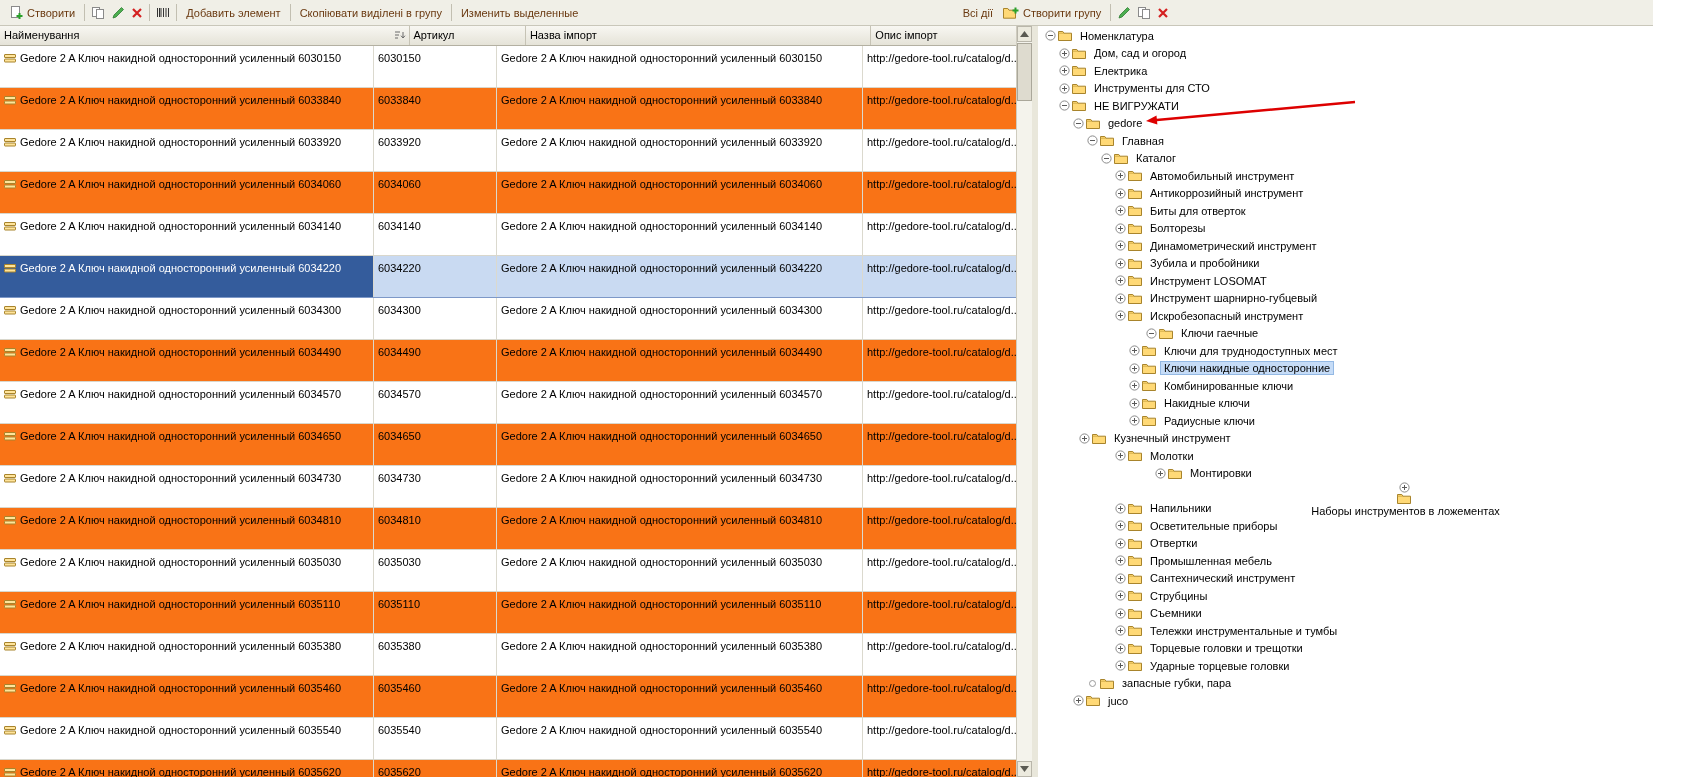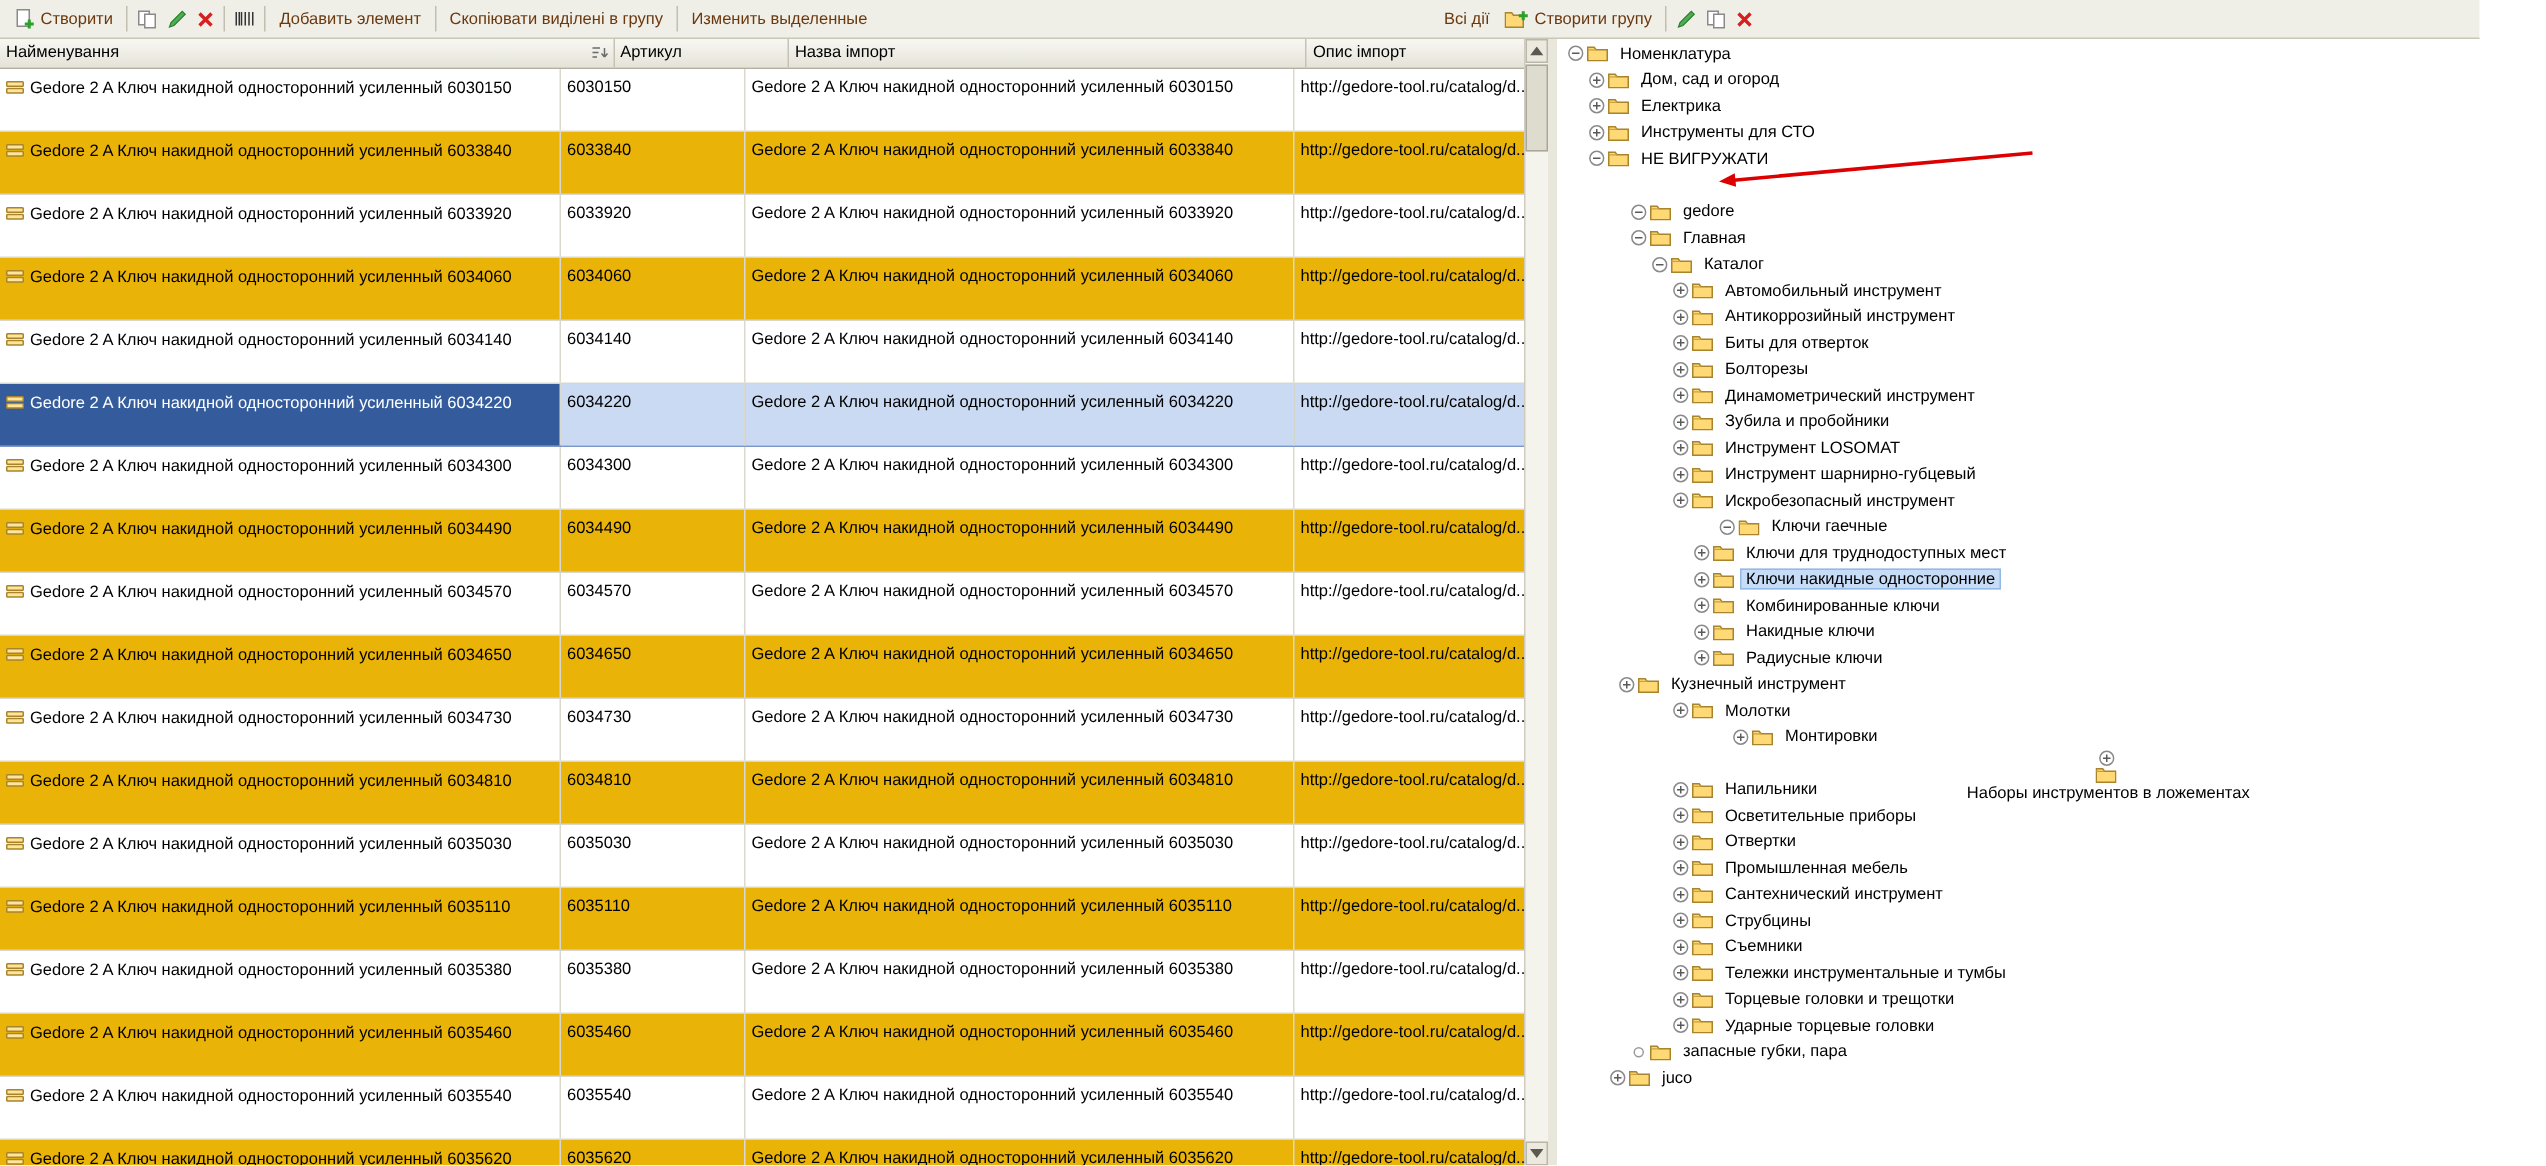--- a/index.html
+++ b/index.html
@@ -23,21 +23,21 @@
   
   .table-header { position:absolute; left:0; top:26px; width:1016px; height:20px; display:flex;
                   background:linear-gradient(#f8f7f2,#e5e3d8); border-bottom:1px solid #b3b0a2; }
   .hcell { position:relative; padding:3px 4px; border-right:1px solid #c6c3b5; overflow:hidden; white-space:nowrap; }
   .hc0{width:434px;} .hc1{width:123px;} .hc2{width:366px;} .hc3{width:153px;border-right:none;}
   .sort-ic { position:absolute; right:3px; top:3px; }
 
   
   .table-body { position:absolute; left:0; top:46px; width:1016px; height:731px; overflow:hidden; background:#fff; }
   .row { display:flex; height:42px; border-bottom:1px solid #d9d7cc; background:#fff; }
-  .row.alt { background:#eab308;justify-content:flex-end; }
+  .row.alt { background:#f97316;justify-content:flex-end; }
   .cell { padding:6px 4px 0 4px; border-right:1px solid #dbd9ce; overflow:hidden; white-space:nowrap; }
   .c-name{width:374px;} .c-sku{width:123px;} .c-imp{width:366px;} .c-desc{width:153px;border-right:none;}
   .itm-ic { display:inline-block; vertical-align:-2px; margin-right:4px; }
   .row.selected { border-bottom:1px solid #7d98c8; }
   .row.selected .cell { background:#c9daf2; }
   .row.selected .c-name { background:#345c9c; color:#fff; }
 
   
   .vscroll { position:absolute; left:1016px; top:26px; width:16px; height:751px; background:#f4f3ec; border-left:1px solid #cfccbf; }
   .sb-btn { position:absolute; left:0; width:15px; height:16px; background:#eceade; border:1px solid #b9b6aa;
@@ -408,21 +408,21 @@
           </svg>
         </span>
         <span class="fold">
           <svg width="14" height="11" viewBox="0 0 14 11">
             <path d="M0.5 1.5h4.3l1.2 1.7h7.5v7.3H0.5z" fill="#ffd976" stroke="#a8842c"></path>
             <path d="M0.5 3.2h5.5" stroke="#c9a23e" stroke-width="0.8"></path>
           </svg>
         </span>
         <span class="tlabel">НЕ ВИГРУЖАТИ</span>
       </div>
-      <div class="trow" style="padding-left: 48px; margin-top: 18px;">
+      <div class="trow" style="padding-left: 34px;">
         <span class="exp">
           <svg width="11" height="11" viewBox="0 0 11 11">
             <circle cx="5.5" cy="5.5" r="4.6" fill="#fff" stroke="#8a8a8a"></circle>
             <line x1="3" y1="5.5" x2="8" y2="5.5" stroke="#5a5a5a"></line>
           </svg>
         </span>
         <span class="fold">
           <svg width="14" height="11" viewBox="0 0 14 11">
             <path d="M0.5 1.5h4.3l1.2 1.7h7.5v7.3H0.5z" fill="#ffd976" stroke="#a8842c"></path>
             <path d="M0.5 3.2h5.5" stroke="#c9a23e" stroke-width="0.8"></path>

